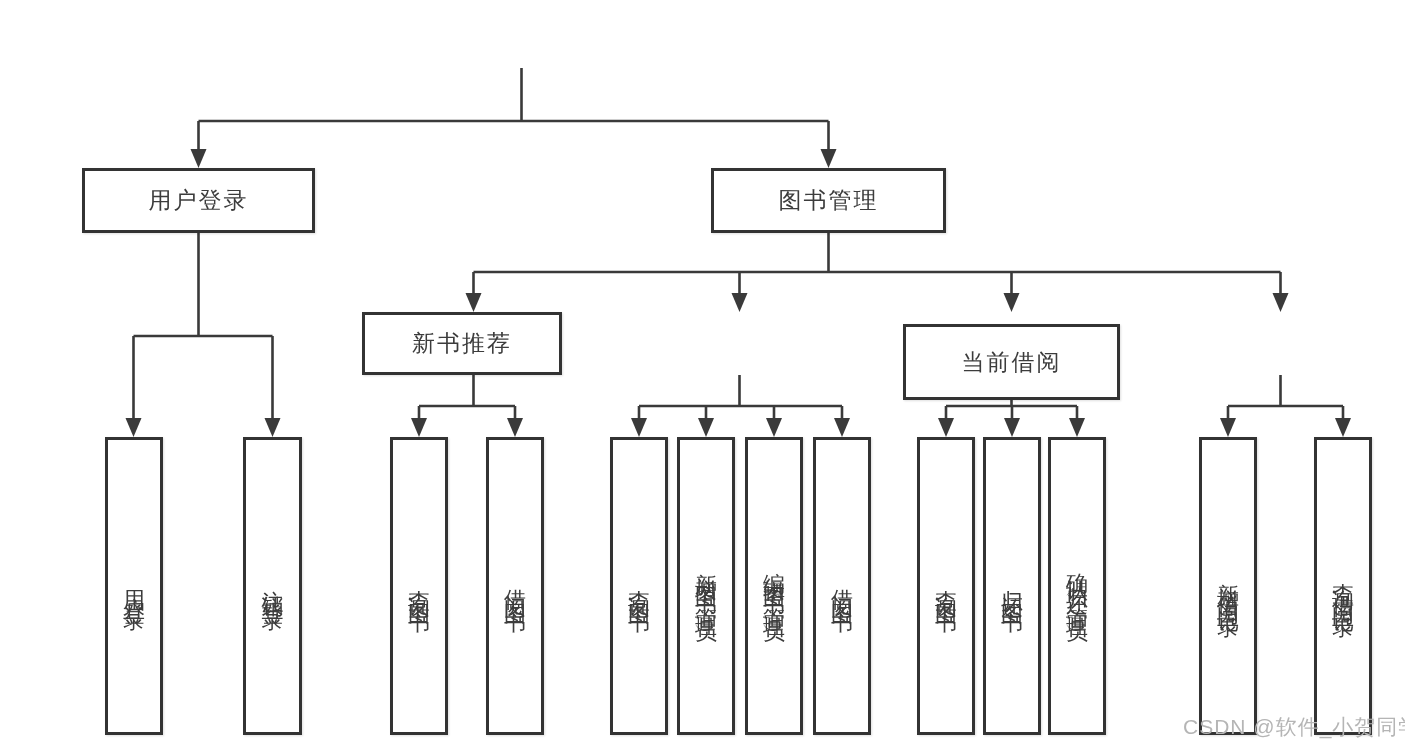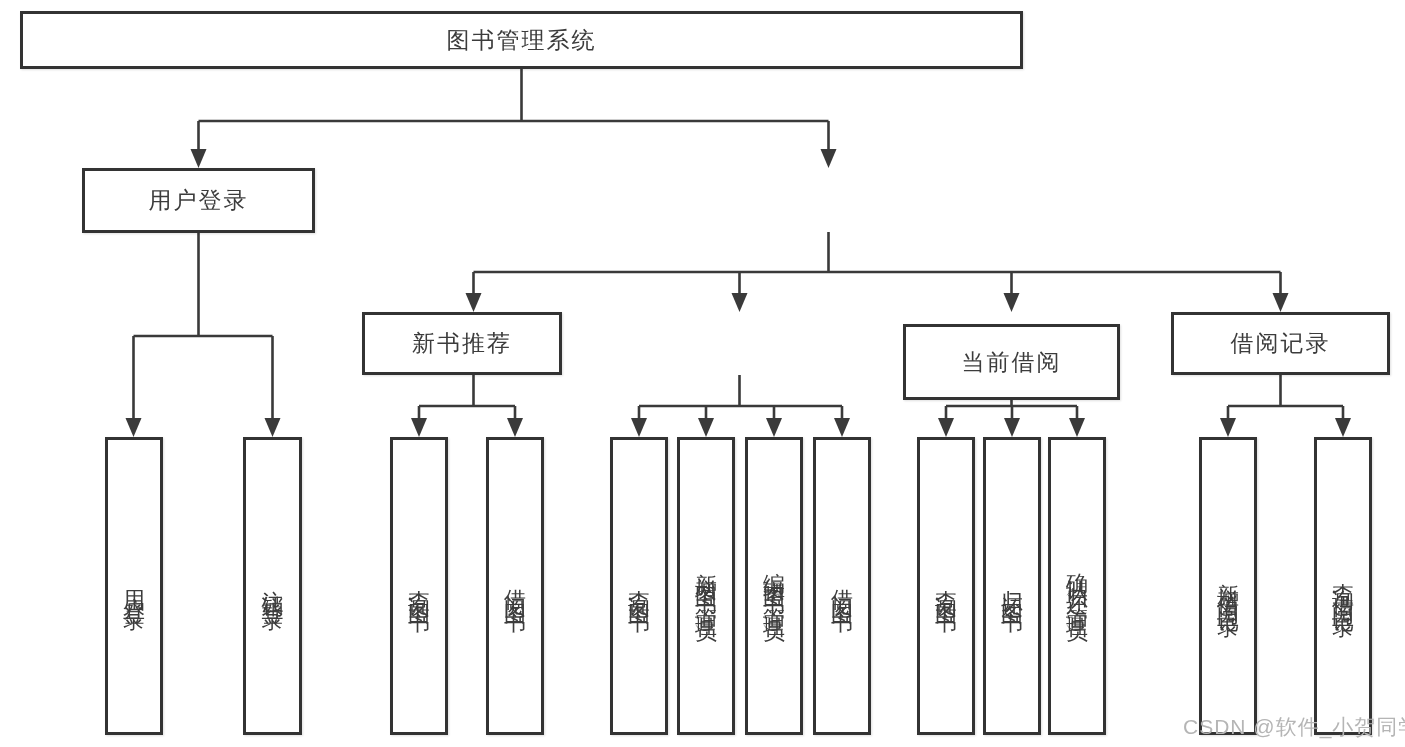--- a/index.html
+++ b/index.html
@@ -91,36 +91,33 @@
       <path d="M766 418 L782 418 L774 437 Z"></path>
       <path d="M834 418 L850 418 L842 437 Z"></path>
       <path d="M938 418 L954 418 L946 437 Z"></path>
       <path d="M1004 418 L1020 418 L1012 437 Z"></path>
       <path d="M1069 418 L1085 418 L1077 437 Z"></path>
       <path d="M1220 418 L1236 418 L1228 437 Z"></path>
       <path d="M1335 418 L1351 418 L1343 437 Z"></path>
     </g>
   </svg>
 
-  <div class="node" style="left:20px; top:11px; width:1003px; height:58px;">
-    <span>图书管理系统</span>
-  </div>
 
   <div class="node" style="left:82px; top:168px; width:233px; height:65px;">
     <span>用户登录</span>
+  </div>
+  <div class="node" style="left:711px; top:168px; width:235px; height:65px;">
+    <span>图书管理</span>
   </div>
 
   <div class="node" style="left:362px; top:312px; width:200px; height:63px;">
     <span>新书推荐</span>
   </div>
   <div class="node" style="left:903px; top:324px; width:217px; height:76px;">
     <span>当前借阅</span>
-  </div>
-  <div class="node" style="left:1171px; top:312px; width:219px; height:63px;">
-    <span>借阅记录</span>
   </div>
 
   <div class="node vnode" style="left:105px; top:437px; width:58px; height:298px;">
     <span>用户登录</span>
   </div>
   <div class="node vnode" style="left:243px; top:437px; width:59px; height:298px;">
     <span>注销登录</span>
   </div>
 
   <div class="node vnode" style="left:390px; top:437px; width:58px; height:298px;">

